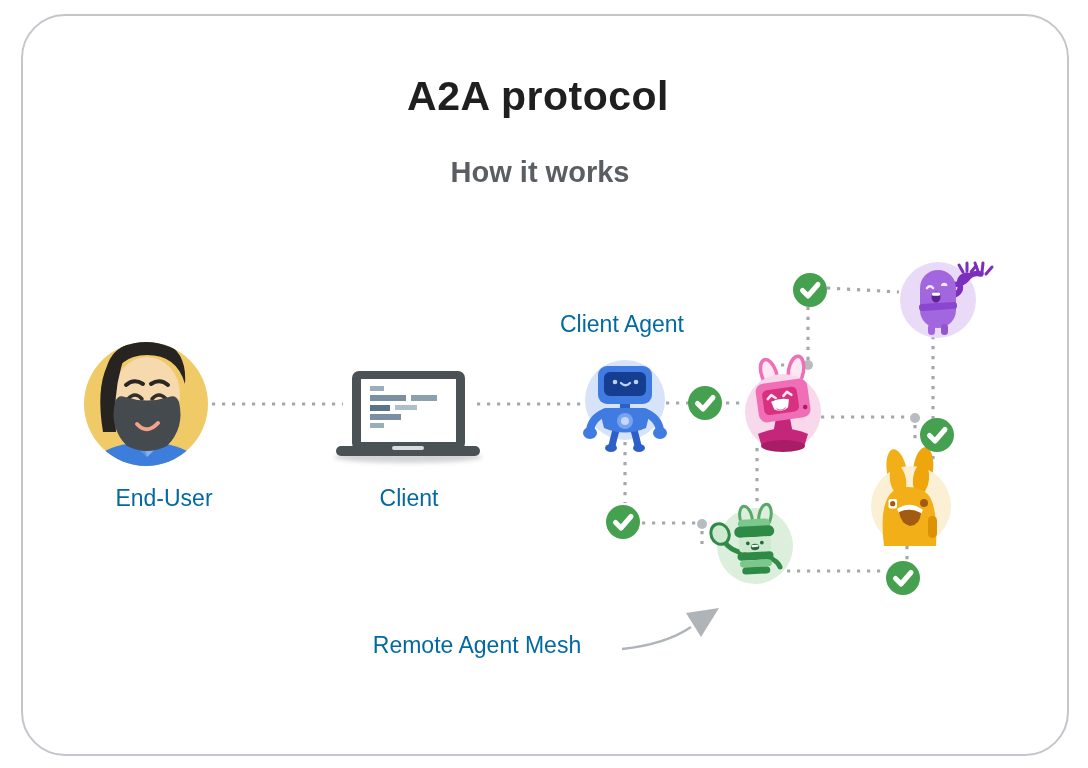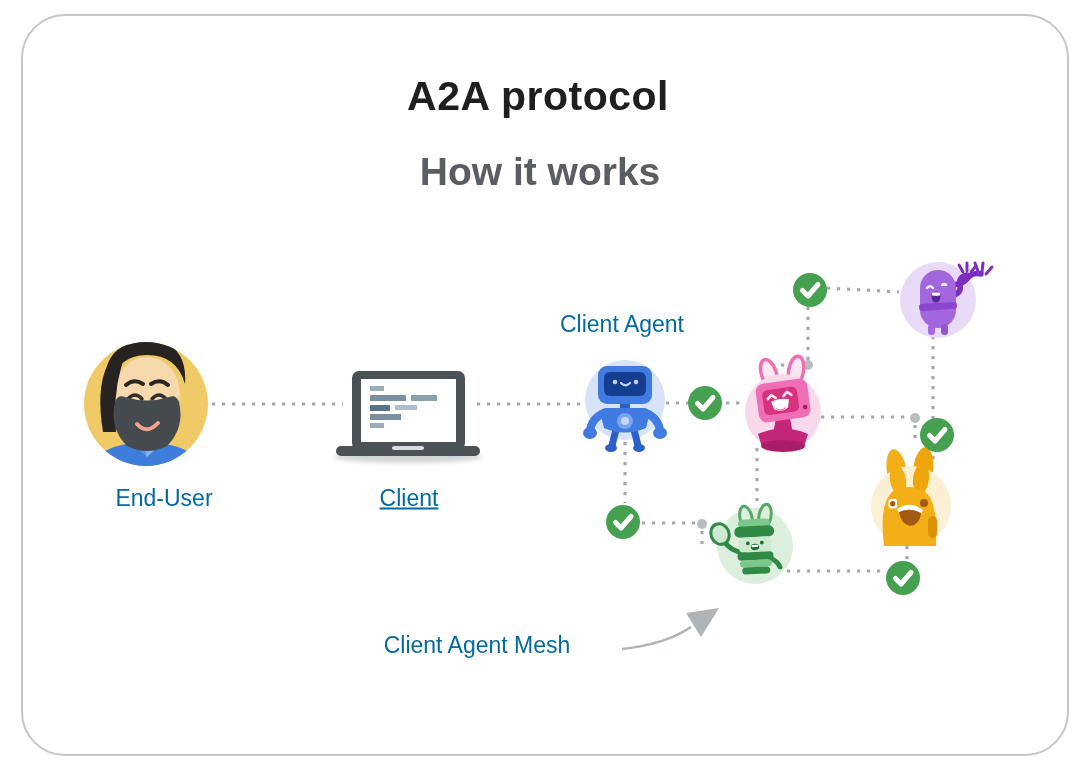--- a/index.html
+++ b/index.html
@@ -4,25 +4,25 @@
 <style>
   html,body{margin:0;padding:0;background:#ffffff;width:1088px;height:768px;
     font-family:"Liberation Sans",sans-serif;-webkit-font-smoothing:antialiased;}
   .card{position:absolute;left:21px;top:14px;width:1044px;height:738px;
     border:2px solid #C3C6CA;border-radius:44px;background:#ffffff;}
   .stage{position:absolute;left:0;top:0;width:952px;height:768px;}
   .scene{position:absolute;left:0;top:0;}
   .title{position:absolute;left:538px;top:96px;transform:translate(-50%,-50%);
     font-size:41px;font-weight:700;color:#1F1F1F;letter-spacing:0.5px;white-space:nowrap;}
   .subtitle{position:absolute;left:540px;top:172px;transform:translate(-50%,-50%);
-    font-size:39px;font-weight:700;color:#5A5E63;white-space:nowrap;}
+    font-size:29px;font-weight:700;color:#5A5E63;white-space:nowrap;}
   .node-label{position:absolute;transform:translate(-50%,-50%);font-size:23px;
     font-weight:400;color:#0369a1;white-space:nowrap;}
   .lbl-enduser{left:164px;top:498px;}
-  .lbl-client{left:409px;top:498px;text-decoration:underline;}
+  .lbl-client{left:409px;top:498px;}
   .lbl-clientagent{left:622px;top:324px;}
   .lbl-mesh{left:477px;top:645px;}
 </style>
 </head>
 <body>
 
 <div class="card"></div>
 
 <div class="stage">
 
@@ -222,14 +222,14 @@
       <path d="M 622 649 C 650 646 672 640 691 627" stroke="#AFB4B8" stroke-width="2.6" fill="none"></path>
       <polygon points="686,613 719,608 701,637" fill="#AFB4B8"></polygon>
     </g>
   </svg>
 
   <div class="title">A2A protocol</div>
   <div class="subtitle">How it works</div>
   <div class="node-label lbl-enduser">End-User</div>
   <div class="node-label lbl-client">Client</div>
   <div class="node-label lbl-clientagent">Client Agent</div>
-  <div class="node-label lbl-mesh">Client Agent Mesh</div>
+  <div class="node-label lbl-mesh">Remote Agent Mesh</div>
 </div>
 
 </body></html>

